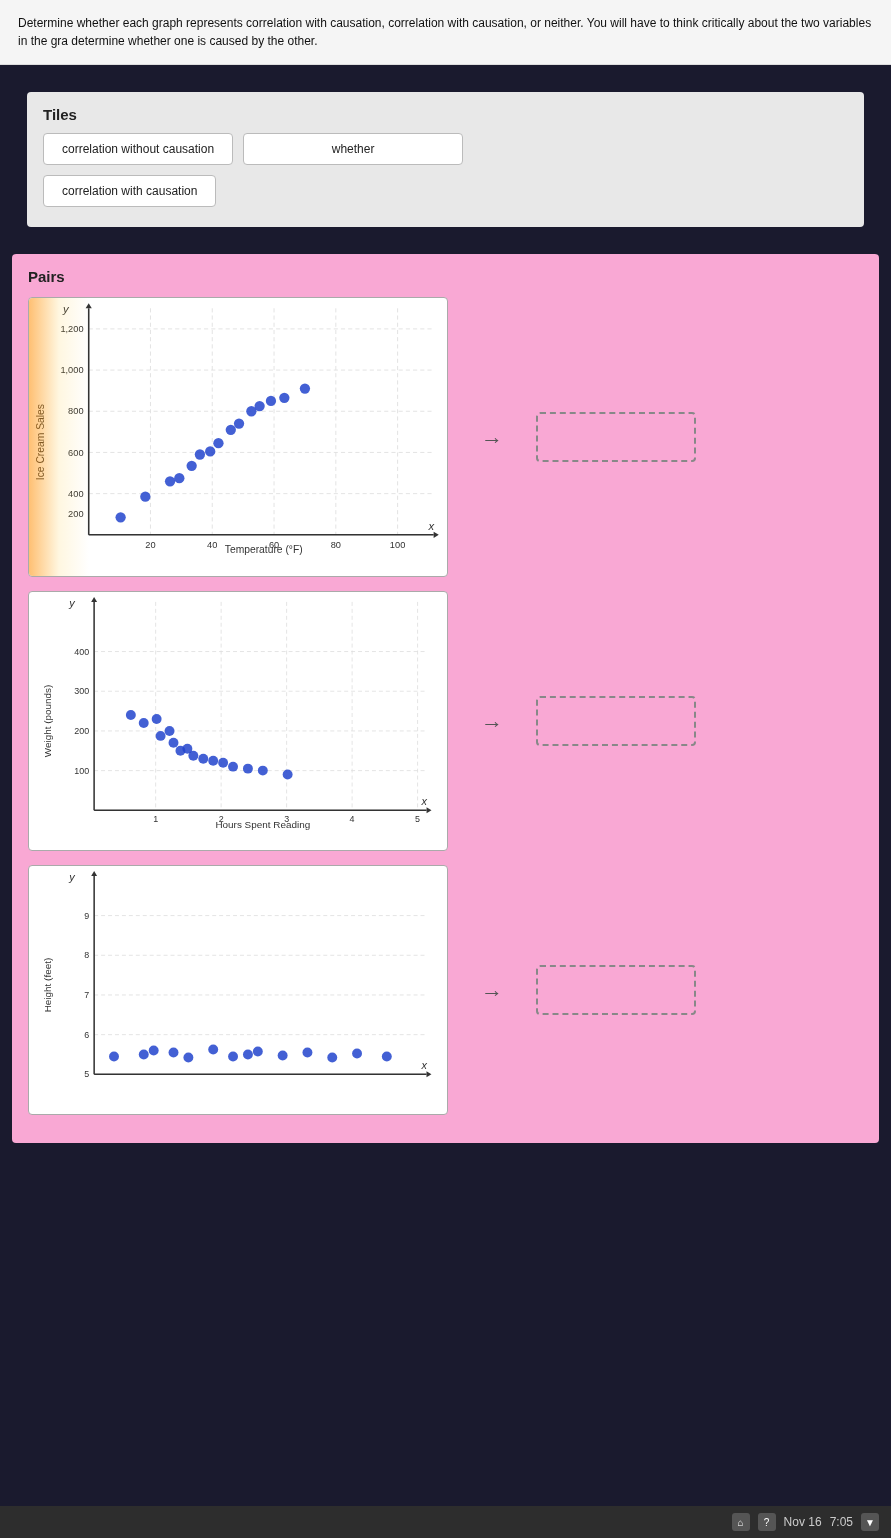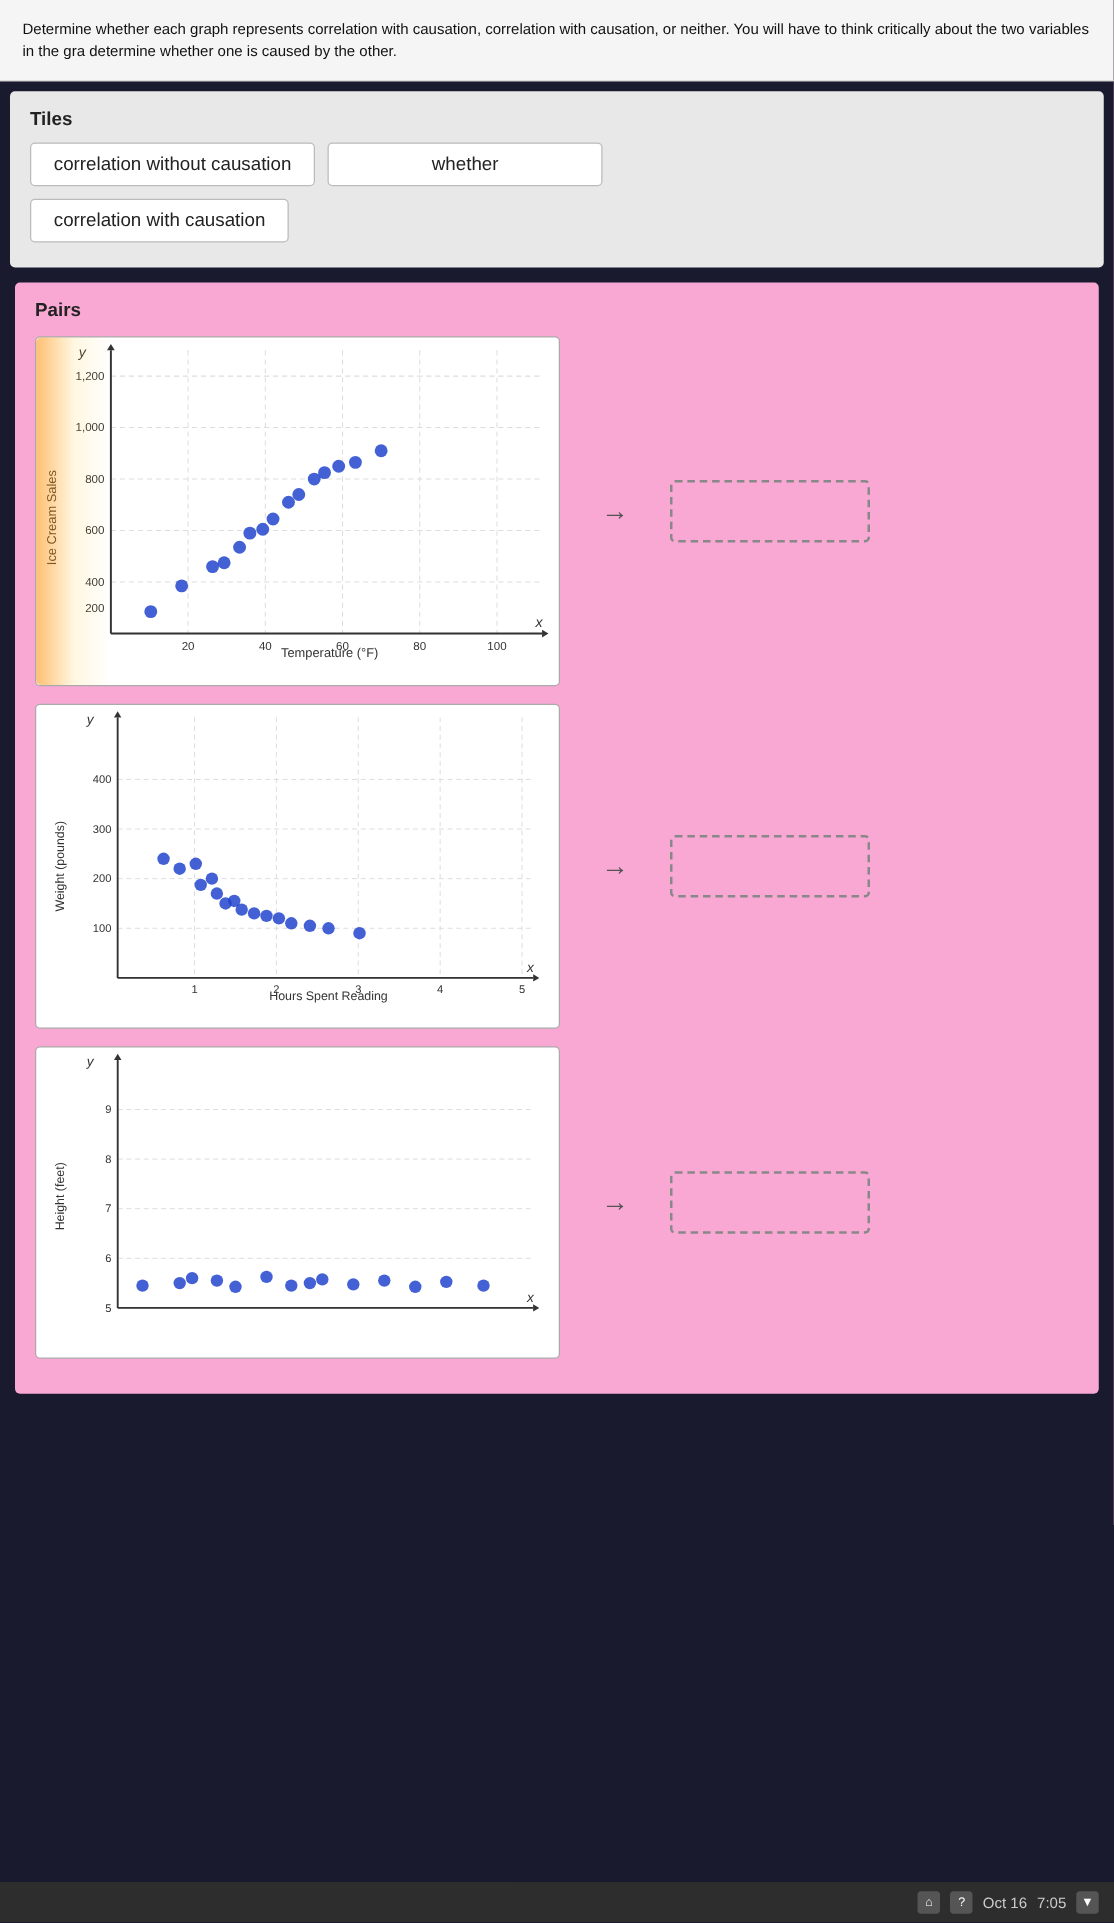--- a/index.html
+++ b/index.html
@@ -16,21 +16,21 @@
       background: #f5f5f5;
       padding: 14px 18px;
       font-size: 12px;
       line-height: 1.5;
       color: #111;
       border-bottom: 1px solid #ddd;
     }
 
     .tiles-section {
       background: #e8e8e8;
-      margin: 8px;
+      margin: 27px;
       padding: 14px 16px 20px;
       border-radius: 4px;
     }
 
     .tiles-title {
       font-size: 15px;
       font-weight: 600;
       color: #222;
       margin-bottom: 10px;
     }
@@ -39,21 +39,21 @@
       display: flex;
       gap: 10px;
       flex-wrap: wrap;
     }
 
     .tile {
       background: #fff;
       border: 1.5px solid #bbb;
       border-radius: 4px;
       padding: 8px 18px;
-      font-size: 15px;
+      font-size: 12px;
       color: #222;
       cursor: grab;
       user-select: none;
     }
 
     .tile.neither {
       min-width: 220px;
       text-align: center;
     }
 
@@ -380,17 +380,17 @@
     </div>
     <div class="drop-zone"></div>
   </div>
 
 </div>
 
 <div class="status-bar">
   <div class="icon-group">
     <div class="bottom-icon">⌂</div>
     <div class="bottom-icon">?</div>
-    <span>Oct 16</span>
+    <span>Nov 16</span>
     <span>7:05</span>
     <div class="bottom-icon">▼</div>
   </div>
 </div>
 
 </body></html>

